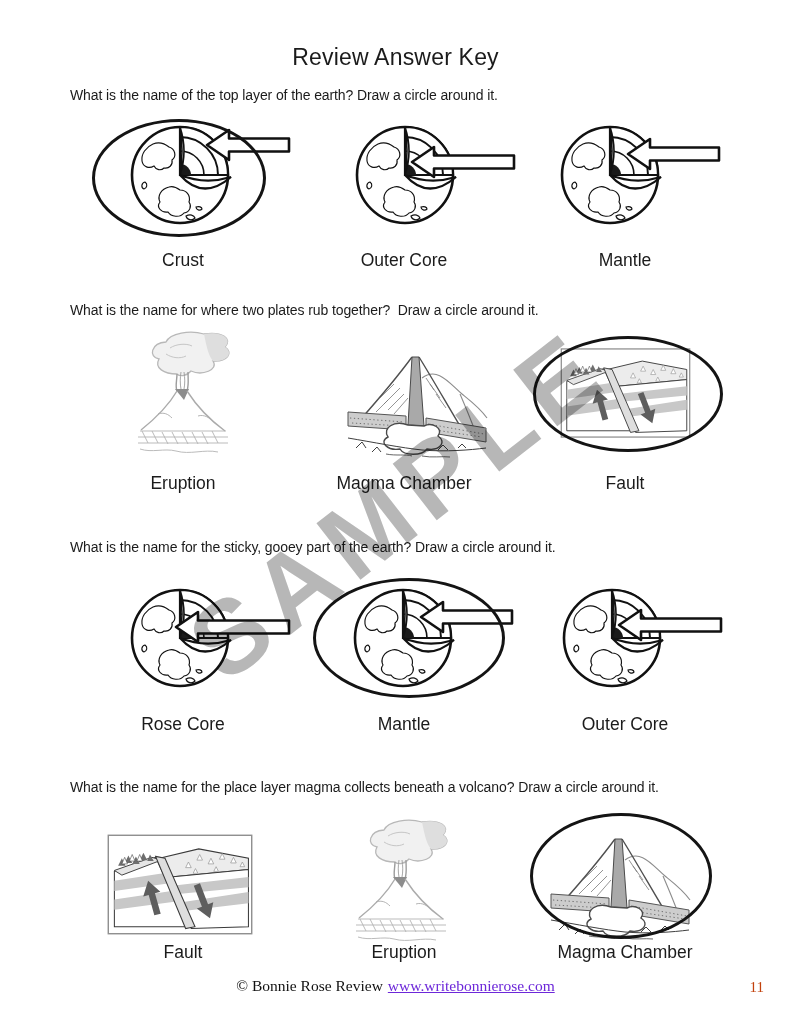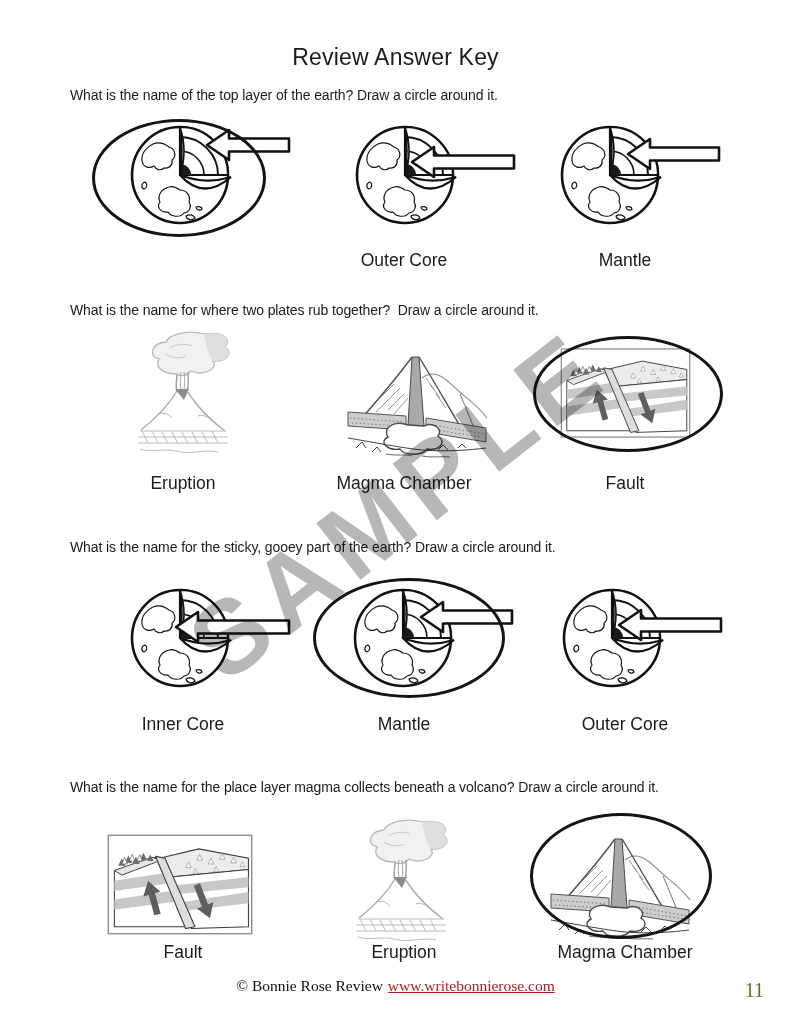--- a/index.html
+++ b/index.html
@@ -12,23 +12,23 @@
   .cell{position:absolute;width:220px;height:176px;}
   .fig{position:absolute;}
   .olabel{position:absolute;left:0;width:220px;text-align:center;font-size:17.5px;}
   .acircle{position:absolute;border:3.6px solid #141414;border-radius:50%;}
   .watermark{position:absolute;left:88px;top:446px;width:620px;text-align:center;
          font-size:104px;font-weight:bold;letter-spacing:10px;color:#a3a3a3;
          transform:rotate(-38deg);opacity:.78;mix-blend-mode:multiply;
          pointer-events:none;z-index:9;}
   .footer{position:absolute;top:977px;left:0;width:100%;text-align:center;
          font-family:"Liberation Serif",serif;font-size:15.5px;color:#111;}
-  .footer a{color:#b91c1c;text-decoration:underline;margin-left:5px;cursor:pointer;}
+  .footer a{color:#6d28d9;text-decoration:underline;margin-left:5px;cursor:pointer;}
   .pagenum{position:absolute;top:979px;right:27px;
-         font-family:"Liberation Serif",serif;font-size:20px;color:#4d7c0f;}
+         font-family:"Liberation Serif",serif;font-size:15px;color:#c2410c;}
   svg{display:block;}
 </style>
 </head>
 <body>
 
 <div class="page">
   <div class="title">Review Answer Key</div>
   <div id="content">
       <div class="qtext" style="top: 84px;">What is the name of the top layer of the earth? Draw a circle around it.</div>
       <div class="cell" style="left: 73px; top: 113px;">
@@ -45,20 +45,21 @@
     <path d="M57,8 A48,48 0 0 1 105,56 L57,56 Z" fill="#fff" stroke="#111" stroke-width="2.2"></path>
     <path d="M57,18 A38,38 0 0 1 95,56" fill="none" stroke="#111" stroke-width="2"></path>
     <path d="M57,32 A24,24 0 0 1 81,56" fill="none" stroke="#111" stroke-width="1.6"></path>
     <path d="M57,45 A11,11 0 0 1 68,56 L57,56 Z" fill="#1a1a1a"></path>
     <path d="M57,8 Q65,32 57,56 Q61,32 57,8 Z" fill="#fff" stroke="#111" stroke-width="1.6"></path>
     <path d="M57,56 Q80,82 108,58 Q82,66 57,56 Z" fill="#fff" stroke="#111" stroke-width="2.2"></path>
     <path d="M84,26 L106,11 L106,19.5 L166,19.5 L166,32.5 L106,32.5 L106,41 Z" fill="#fff" stroke="#111" stroke-width="2.6" stroke-linejoin="round"></path>
   </svg>
         </div>
         <div class="acircle" style="left: 19px; top: 6px; width: 168px; height: 112px;"></div>
+        <div class="olabel" style="top: 137px;">Crust</div>
       </div>
       <div class="cell" style="left: 294px; top: 113px;">
         <div class="fig" style="left: 54px; top: 6px;">
           <svg width="170" height="112" viewBox="0 0 170 112">
     <circle cx="57" cy="56" r="48" fill="#fff" stroke="#111" stroke-width="2.6"></circle>
     <g fill="none" stroke="#111" stroke-width="1.15">
       <path d="M30,25 c-7,3 -12,10 -11,17 c1,6 7,8 12,5 c2,4 7,5 10,2 c5,1 9,-3 8,-8 c5,-4 3,-11 -3,-13 c-5,-4 -11,-5 -16,-3 z"></path>
       <path d="M46,68 c-8,2 -12,9 -9,15 c-4,5 1,11 8,10 c3,5 12,6 16,1 c6,-1 8,-7 5,-11 c2,-7 -3,-12 -9,-12 c-4,-3 -8,-4 -11,-3 z"></path>
       <path d="M22,63 c3,2 2,6 -1,7 c-3,-1 -3,-6 1,-7 z"></path>
       <path d="M63,97 c4,-2 8,-1 9,2 c-3,3 -8,2 -9,-2 z"></path>
@@ -190,21 +191,21 @@
     </g>
     <path d="M57,8 A48,48 0 0 1 105,56 L57,56 Z" fill="#fff" stroke="#111" stroke-width="2.2"></path>
     <path d="M57,18 A38,38 0 0 1 95,56" fill="none" stroke="#111" stroke-width="2"></path>
     <path d="M57,32 A24,24 0 0 1 81,56" fill="none" stroke="#111" stroke-width="1.6"></path>
     <path d="M57,45 A11,11 0 0 1 68,56 L57,56 Z" fill="#1a1a1a"></path>
     <path d="M57,8 Q65,32 57,56 Q61,32 57,8 Z" fill="#fff" stroke="#111" stroke-width="1.6"></path>
     <path d="M57,56 Q80,82 108,58 Q82,66 57,56 Z" fill="#fff" stroke="#111" stroke-width="2.2"></path>
     <path d="M53,45 L75,30 L75,38.5 L166,38.5 L166,51.5 L75,51.5 L75,60 Z" fill="#fff" stroke="#111" stroke-width="2.6" stroke-linejoin="round"></path>
   </svg>
         </div>
-        <div class="olabel" style="top: 152px;">Inner Core</div>
+        <div class="olabel" style="top: 152px;">Rose Core</div>
       </div>
       <div class="cell" style="left: 294px; top: 562px;">
         <div class="fig" style="left: 52px; top: 20px;">
           <svg width="170" height="112" viewBox="0 0 170 112">
     <circle cx="57" cy="56" r="48" fill="#fff" stroke="#111" stroke-width="2.6"></circle>
     <g fill="none" stroke="#111" stroke-width="1.15">
       <path d="M30,25 c-7,3 -12,10 -11,17 c1,6 7,8 12,5 c2,4 7,5 10,2 c5,1 9,-3 8,-8 c5,-4 3,-11 -3,-13 c-5,-4 -11,-5 -16,-3 z"></path>
       <path d="M46,68 c-8,2 -12,9 -9,15 c-4,5 1,11 8,10 c3,5 12,6 16,1 c6,-1 8,-7 5,-11 c2,-7 -3,-12 -9,-12 c-4,-3 -8,-4 -11,-3 z"></path>
       <path d="M22,63 c3,2 2,6 -1,7 c-3,-1 -3,-6 1,-7 z"></path>
       <path d="M63,97 c4,-2 8,-1 9,2 c-3,3 -8,2 -9,-2 z"></path>

